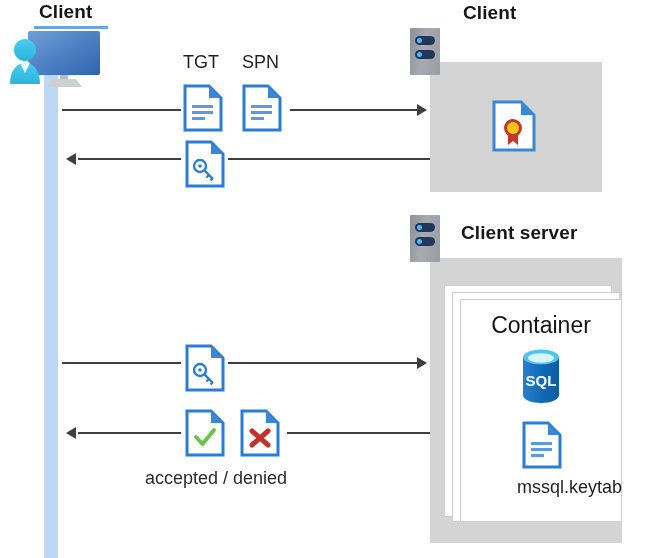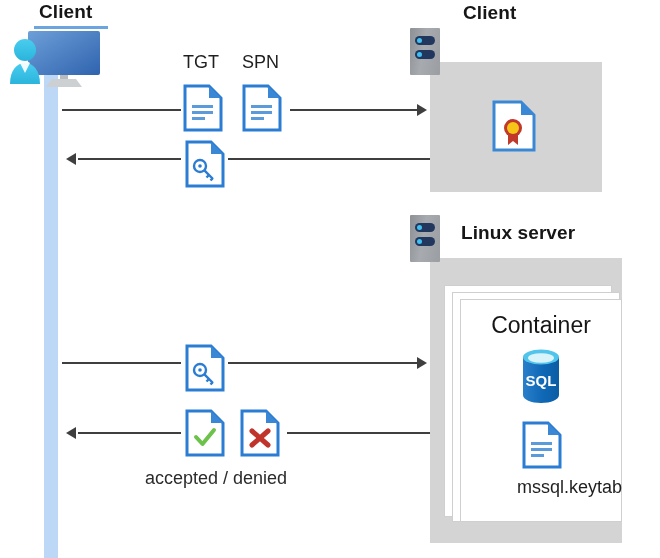--- a/index.html
+++ b/index.html
@@ -120,21 +120,21 @@
   <div class="server-icon">
     <span class="server-bar" style="top:8px;">
         <i></i>
       </span>
     <span class="server-bar" style="top:22px;">
         <i></i>
       </span>
   </div>
 </div>
 
-<div class="abs title" id="linux-title">Linux server</div>
+<div class="abs title" id="linux-title">Client server</div>
 
 <div class="abs card" id="card3"></div>
 <div class="abs card" id="card2"></div>
 <div class="abs card" id="card1"></div>
 
 <div class="abs container-title" style="left:460px;top:312px;width:162px;text-align:center;">Container</div>
 
 <div class="abs" style="left:518px;top:348px;">
   <svg width="46" height="56" viewBox="0 0 46 56">
     <defs>

